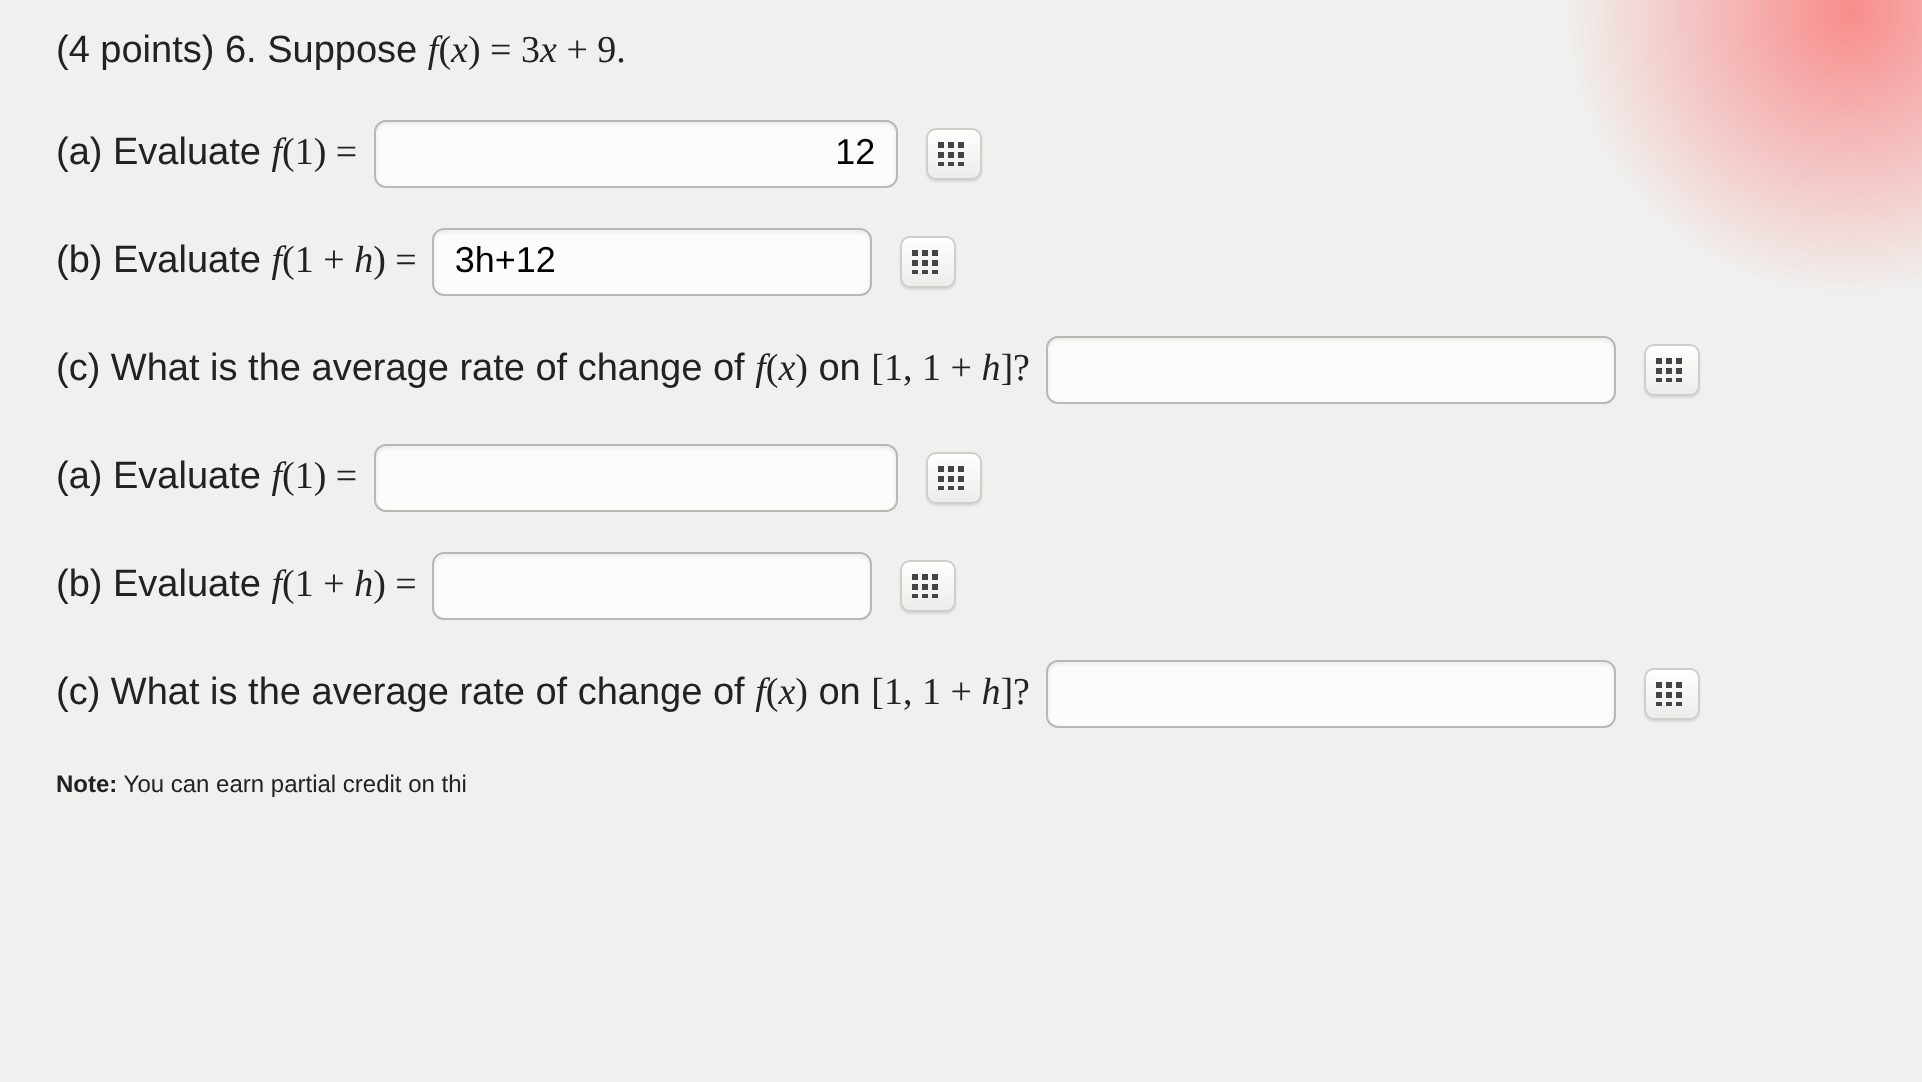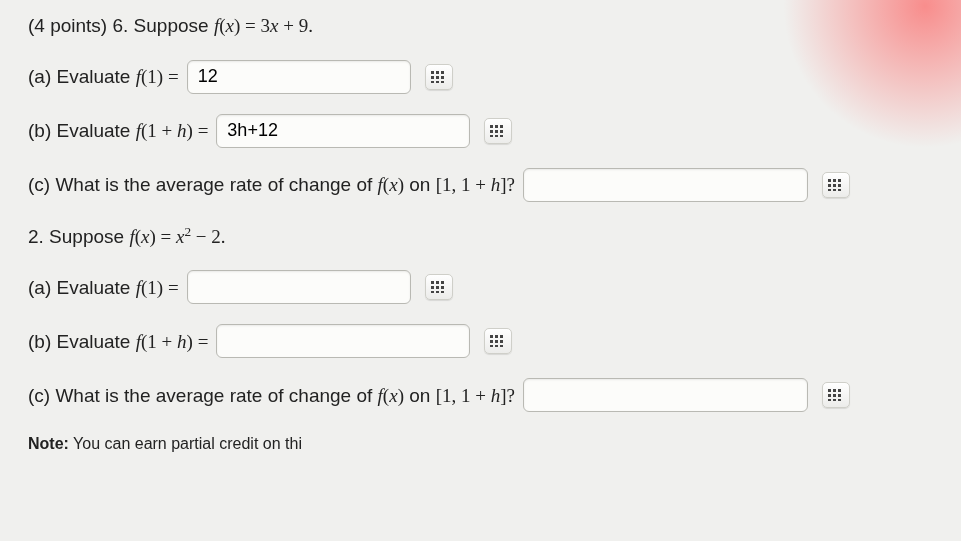--- a/index.html
+++ b/index.html
@@ -32,22 +32,22 @@
       font-family: Arial, Helvetica, sans-serif;
       font-size: 18px;
       height: 34px;
       border: 1px solid #b9b9b3;
       border-radius: 6px;
       background: #fcfcfa;
       padding: 4px 10px;
       margin: 0 8px;
       box-shadow: inset 0 1px 2px rgba(0,0,0,0.08);
     }
-    .w-sm { width: 224px; }
-    .w-md { width: 254px; }
+    .w-sm { width: 262px; text-align: right; }
+    .w-md { width: 220px; }
     .w-lg { width: 285px; }
     .keypad-btn {
       display: inline-flex;
       align-items: center;
       justify-content: center;
       width: 28px;
       height: 26px;
       border: 1px solid #cfcfc9;
       border-radius: 5px;
       background: linear-gradient(#ffffff, #ececea);
@@ -55,21 +55,21 @@
       margin-left: 6px;
       box-shadow: 0 1px 1px rgba(0,0,0,0.1);
     }
     .keypad-btn svg { display: block; }
     .focused {
       outline: none;
       border-color: #888;
       box-shadow: 0 0 0 2px rgba(100,140,200,0.35), inset 0 1px 2px rgba(0,0,0,0.08);
     }
     .note {
-      font-size: 16px;
+      font-size: 12px;
     }
     .points { font-style: normal; }
     .sup { font-size: 0.7em; vertical-align: super; font-style: normal; }
     .red-glow {
       position: absolute;
       top: -60px; right: -30px;
       width: 220px; height: 220px;
       background: radial-gradient(circle at 70% 30%, rgba(255,60,60,0.55), rgba(255,60,60,0) 65%);
       pointer-events: none;
     }
@@ -147,25 +147,20 @@
             <rect x="5" y="5" width="3" height="3"></rect>
             <rect x="10" y="5" width="3" height="3"></rect>
             <rect x="0" y="10" width="3" height="2"></rect>
             <rect x="5" y="10" width="3" height="2"></rect>
             <rect x="10" y="10" width="3" height="2"></rect>
           </g>
         </svg>
     </span>
   </div>
 
-  <div class="row">
-    <span class="prompt-text">
-      <span>2. Suppose </span><span class="math"><span>f</span><span class="paren">(</span><span>x</span><span class="paren">)</span> <span class="upright">=</span> <span>x</span><span class="sup">2</span> <span class="upright">− 2.</span></span>
-    </span>
-  </div>
 
   <div class="row">
     <span class="prompt-text">
       <span>(a) Evaluate </span><span class="math"><span>f</span><span class="paren">(1)</span> <span class="upright">=</span></span>
     </span>
     <input class="answer w-sm" value="" style="">
     <span class="keypad-btn">
       <svg width="16" height="12" viewBox="0 0 16 12">
           <g fill="#444">
             <rect x="0" y="0" width="3" height="3"></rect>

